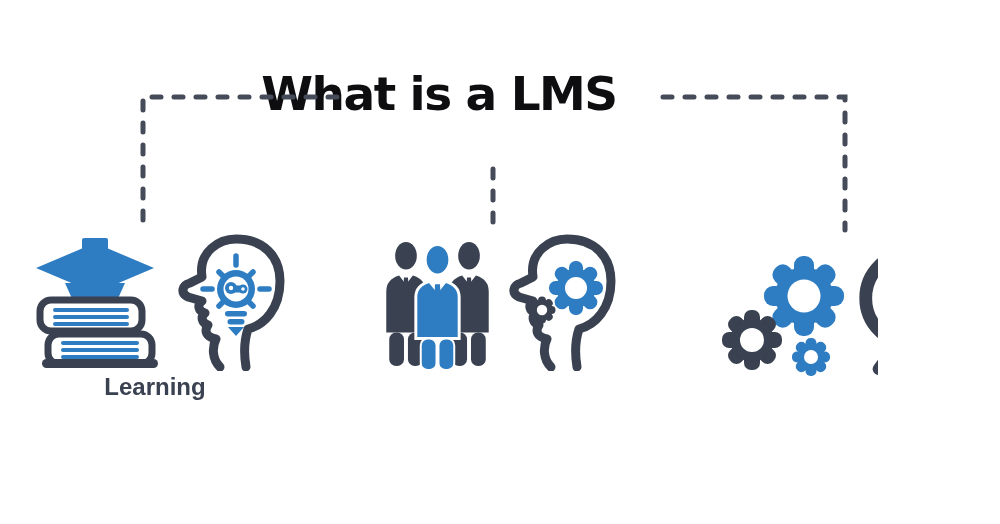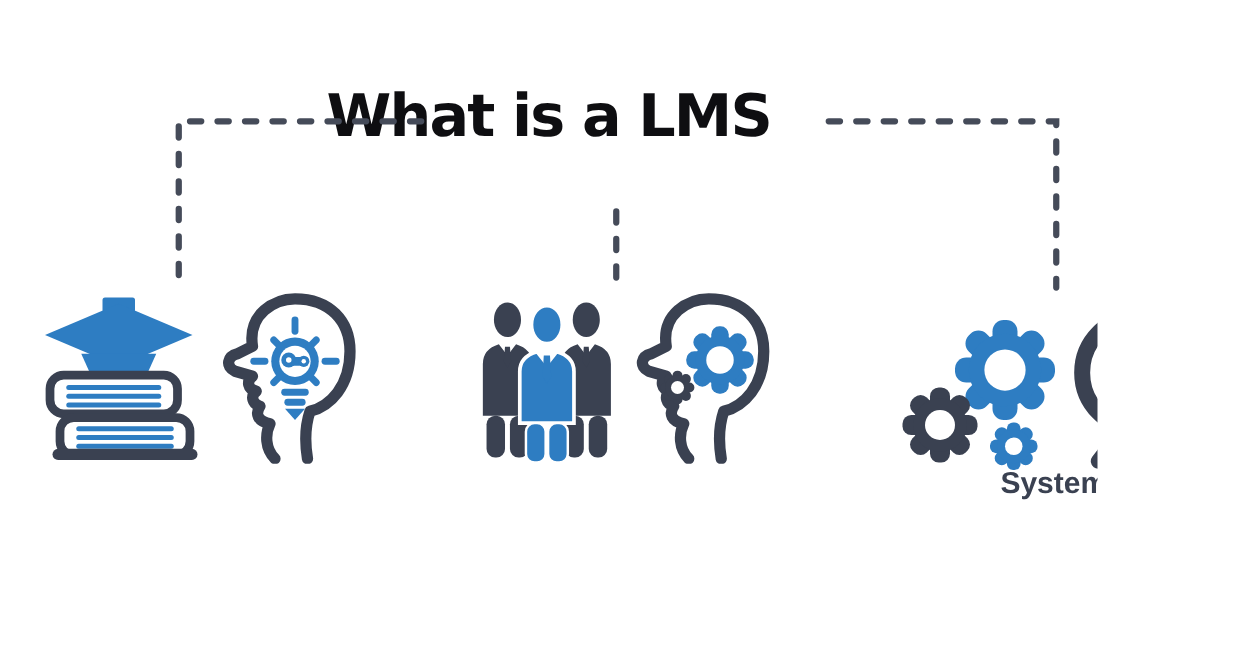--- a/index.html
+++ b/index.html
@@ -187,15 +187,15 @@
       <line x1="114" y1="16" x2="54" y2="72" stroke="#fff" stroke-width="18" stroke-linecap="round"></line>
       <g stroke="var(--accent-blue)" stroke-width="9" stroke-linecap="round">
         <line x1="104" y1="10" x2="117" y2="16"></line>
         <line x1="99" y1="23" x2="112" y2="29"></line>
       </g>
       <line x1="112" y1="18" x2="58" y2="68" stroke="var(--accent-blue)" stroke-width="8" stroke-linecap="round"></line>
       <polygon points="48,78 53.4,60.2 66.2,74.2" fill="var(--accent-blue)"></polygon>
     </g>
   </svg>
 
-  <div class="section-label" style="left:843px;top:373px">System</div>
+  <div class="section-label" style="left:155px;top:373px">Learning</div>
 
 </div>
 
 </body></html>

